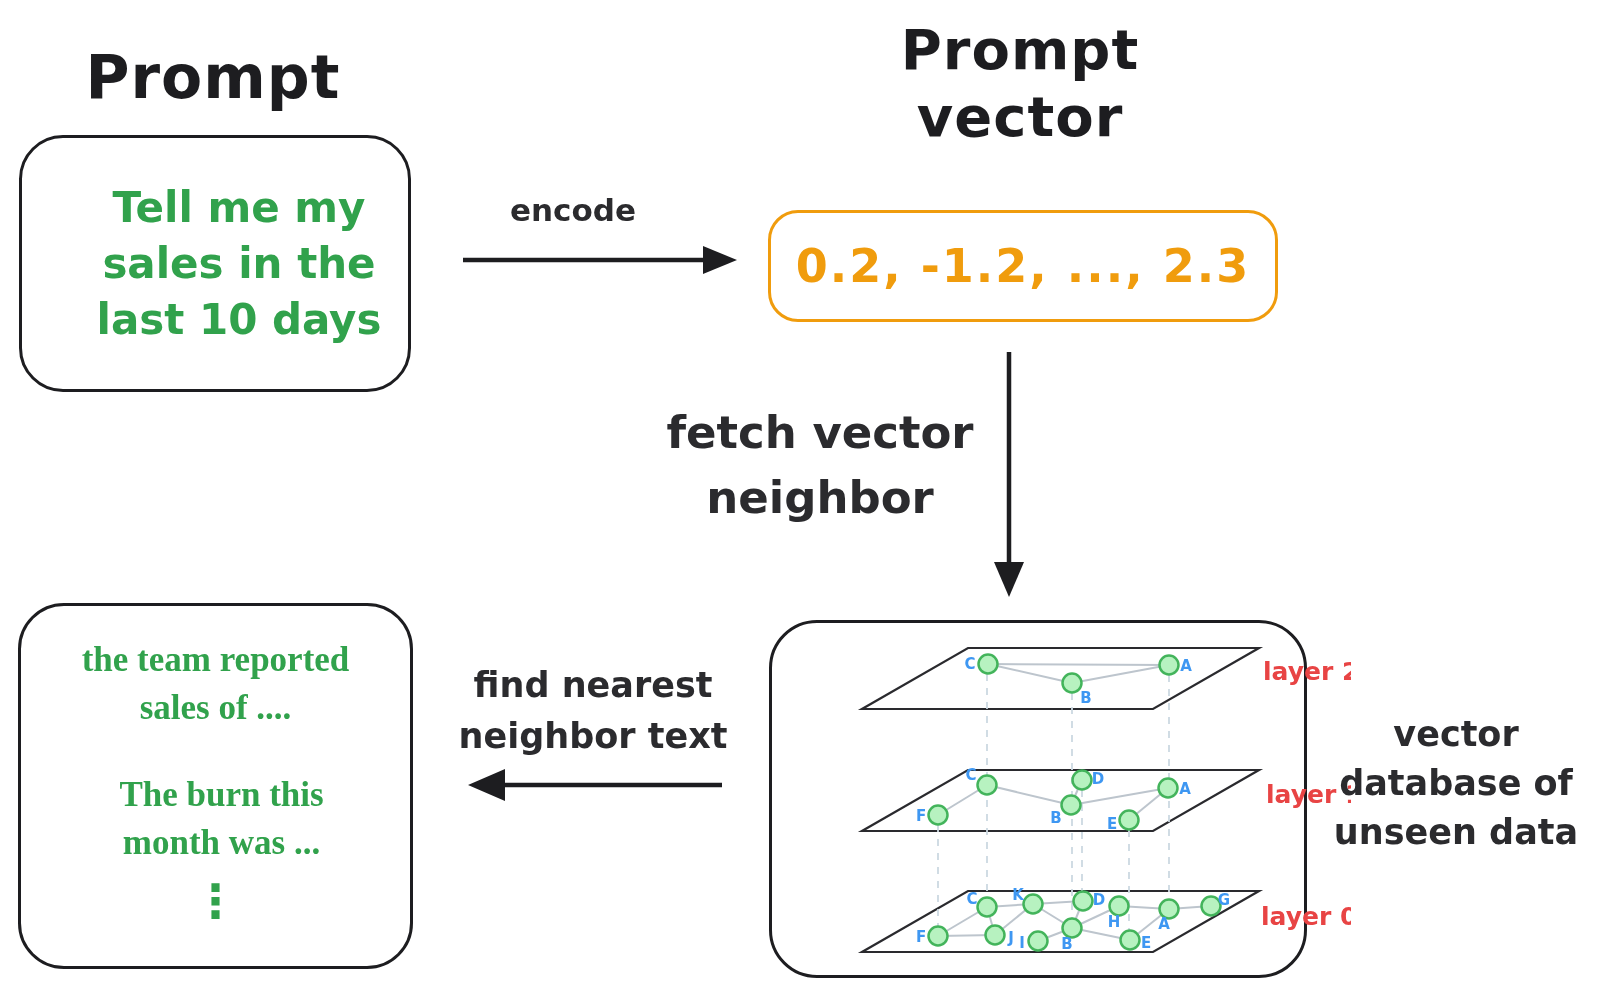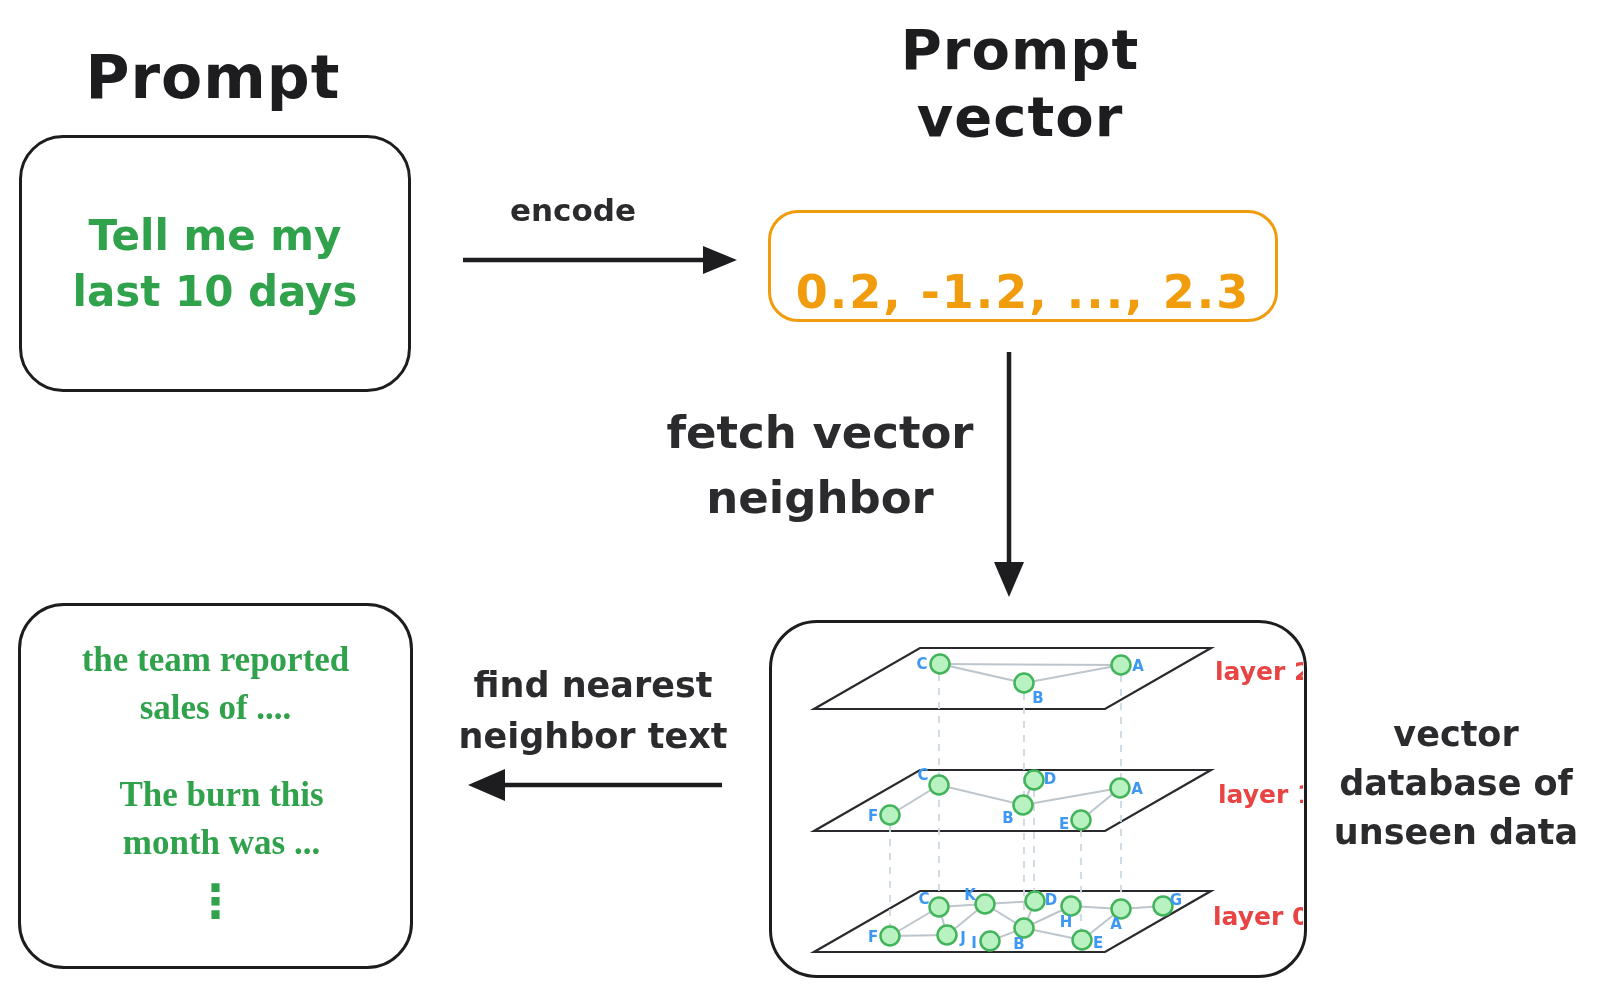--- a/index.html
+++ b/index.html
@@ -5,27 +5,27 @@
   html,body{margin:0;padding:0;background:#ffffff;}
   #canvas{
     position:relative;width:1600px;height:996px;background:#ffffff;overflow:hidden;
     font-family:"DejaVu Sans",sans-serif;color:#1d1d20;border-radius:27px;
   }
   .abs{position:absolute;}
   .center{text-align:center;}
   .title{font-size:60px;font-weight:700;letter-spacing:1px;color:#1d1d20;}
   .handsm{font-weight:600;color:#2b2b2e;}
   .green{color:#31a24c;font-weight:600;}
-  .box{position:absolute;border:3.5px solid #1d1d20;background:#ffffff;box-sizing:border-box;}
+  .box{position:absolute;border:3.5px solid #1d1d20;background:#ffffff;box-sizing:border-box;padding-left:48px;}
   #prompt-box{left:19px;top:135px;width:392px;height:257px;border-radius:44px;
     display:flex;align-items:center;justify-content:center;}
   #prompt-box .lines{font-size:42px;line-height:56px;text-align:center;}
   #pv-title{left:850px;top:16px;width:340px;font-size:56px;line-height:67px;font-weight:700;letter-spacing:1px;}
   #pv-box{left:768px;top:210px;width:504px;height:106px;border:3.5px solid #f09c0d;border-radius:30px;
-    display:flex;align-items:flex-end;justify-content:center;}
+    display:flex;align-items:center;justify-content:center;}
   #pv-value{color:#f09c0d;font-size:46px;font-weight:700;letter-spacing:2px;}
   #encode-label{left:473px;top:192px;width:200px;font-size:31px;}
   #fetch-label{left:620px;top:400px;width:400px;font-size:45px;line-height:65px;}
   #find-label{left:438px;top:660px;width:310px;font-size:35px;line-height:51px;}
   #result-box{left:18px;top:603px;width:395px;height:366px;border-radius:46px;}
   #result-box .para{position:absolute;left:0;right:0;text-align:center;font-size:35px;line-height:48px;font-family:Liberation Serif, serif;}
   #result-p1{top:30px;}
   #result-p2{top:165px;line-height:46px;margin-left:12px;}
   #result-dots{position:absolute;left:0;right:0;top:268px;text-align:center;
     font-size:46px;font-weight:700;color:#31a24c;}
@@ -52,20 +52,21 @@
       <line x1="722" y1="785" x2="502" y2="785" stroke-width="4.5"></line>
       <polygon points="468,785 505,769 505,801" stroke="none"></polygon>
     </g>
   </svg>
 
   <div class="abs center title" style="left:38px;top:42px;width:350px;">Prompt</div>
 
   <div id="prompt-box" class="box">
     <div class="lines green">
       <div>Tell me my</div>
+      <div>sales in the</div>
       <div>last 10 days</div>
     </div>
   </div>
 
   <div id="encode-label" class="abs center handsm">encode</div>
 
   <div id="pv-title" class="abs center">
     <div>Prompt</div>
     <div>vector</div>
   </div>

